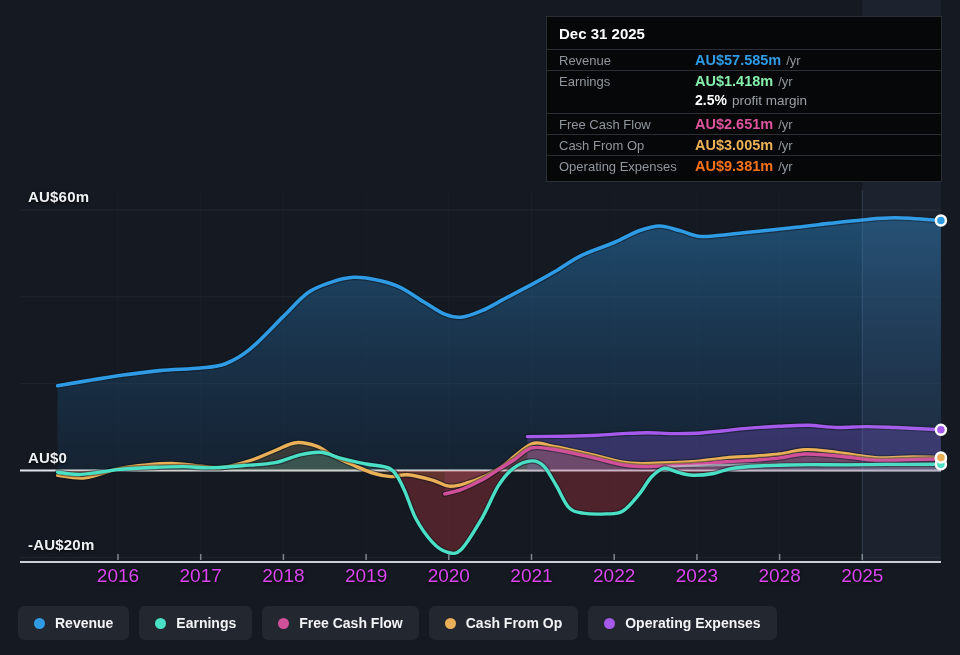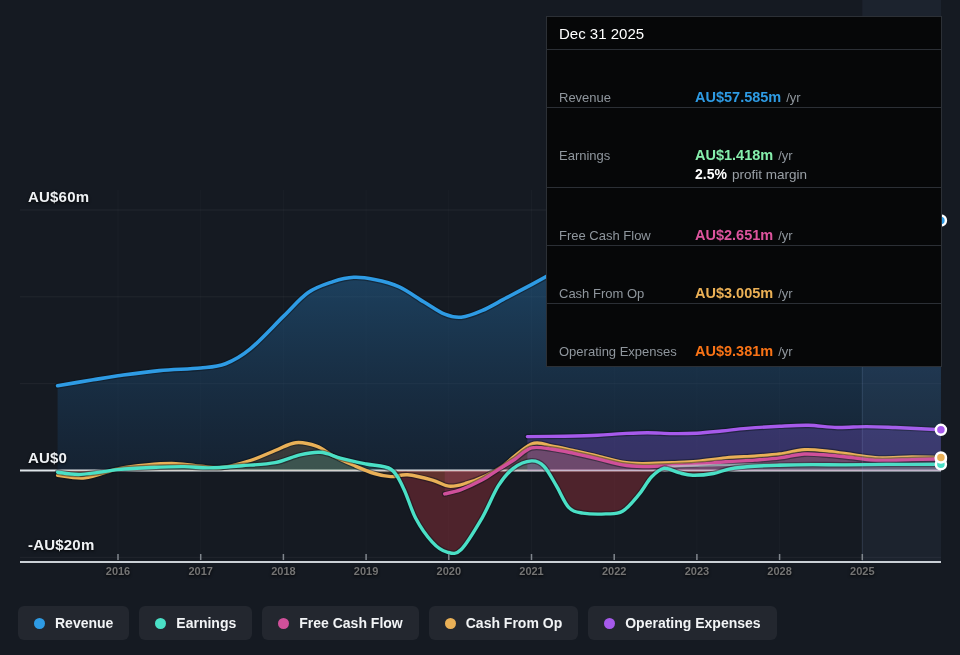--- a/index.html
+++ b/index.html
@@ -1,28 +1,28 @@
 <!DOCTYPE html>
 <html><head>
 <meta charset="utf-8">
 <style>
   html,body{margin:0;padding:0;background:#151a22;}
   .stage{position:relative;width:960px;height:655px;background:#151a22;overflow:hidden;
          font-family:"Liberation Sans",sans-serif;}
   svg{position:absolute;left:0;top:0;}
   .ylab{position:absolute;left:28px;font-weight:bold;font-size:15px;color:#eef1f4;
         text-shadow:0 1px 3px rgba(0,0,0,.9);letter-spacing:.2px;}
-  .xtick{position:absolute;top:565px;transform:translateX(-50%);font-weight:bold;font-size:11px;
-         color:#737373;text-shadow:0 1px 3px rgba(0,0,0,.9);}
+  .xtick{position:absolute;top:565px;transform:translateX(-50%);font-weight:normal;font-size:19px;
+         color:#d946ef;text-shadow:0 1px 3px rgba(0,0,0,.9);}
   .tooltip{position:absolute;left:546px;top:16px;width:396px;box-sizing:border-box;
            background:#060708;border:1px solid #2c3036;padding:0 0 5px 0;}
-  .tt-head{padding:8px 12px 7px 12px;font-size:15px;font-weight:normal;color:#ffffff;}
+  .tt-head{padding:8px 12px 7px 12px;font-size:15px;font-weight:bold;color:#ffffff;}
   .tt-row{display:flex;align-items:baseline;padding:2px 12px;border-top:1px solid #2b2f35;}
   .tt-label{color:#8f969d;font-size:13px;width:136px;flex:none;}
-  .tt-val{font-size:14.5px;font-weight:bold;margin-top:37px;}
+  .tt-val{font-size:14.5px;font-weight:bold;}
   .tt-suffix{color:#8f969d;font-size:13px;margin-left:5px;}
   .tt-margin{padding:1px 20px 5px 148px;font-size:13.5px;color:#9aa0a6;}
   .tt-margin b{color:#ffffff;font-size:14px;margin-right:5px;}
   .legend{position:absolute;left:18px;top:606px;display:flex;gap:10px;}
   .chip{display:flex;align-items:center;gap:10px;background:#23272f;border-radius:6px;
         padding:0 16px;height:34px;font-size:14px;font-weight:bold;color:#f2f4f6;cursor:pointer;}
   .dot{width:11px;height:11px;border-radius:50%;flex:none;}
 </style>
 </head>
 <body>

